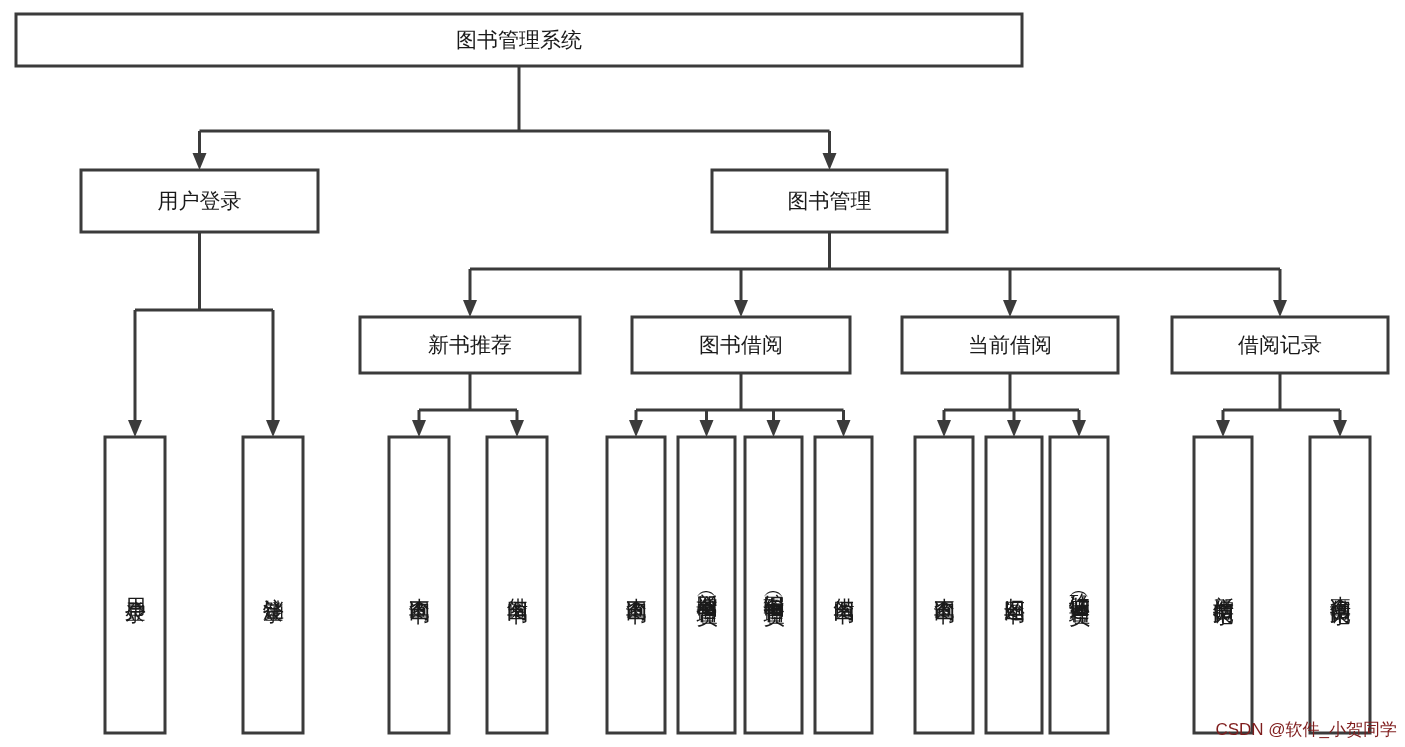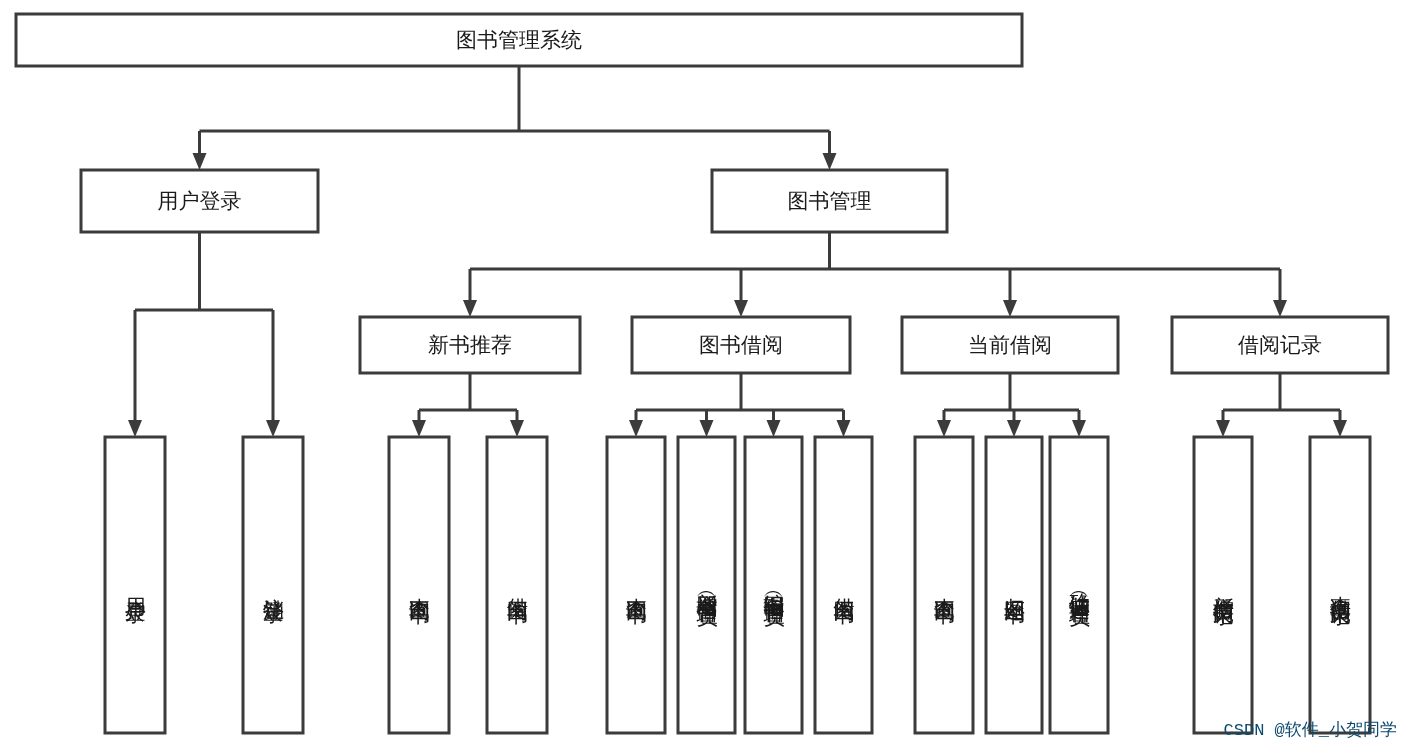--- a/index.html
+++ b/index.html
@@ -56,23 +56,23 @@
     color: #1a1a1a;
     letter-spacing: 2px;
     text-align: center;
     white-space: nowrap;
     pointer-events: none;
   }
   #watermark {
     position: absolute;
     right: 8px;
     bottom: 6px;
-    font-family: Liberation Mono, monospace;
+    font-family: Liberation Sans, sans-serif;
     font-size: 17px;
-    color: #0c4a6e;
+    color: #7f1d1d;
     white-space: nowrap;
   }
 </style>
 </head>
 <body>
 
 <div id="diagram-root">
 
   <svg id="tree-svg" viewBox="0 0 1405 747">
       <g>

